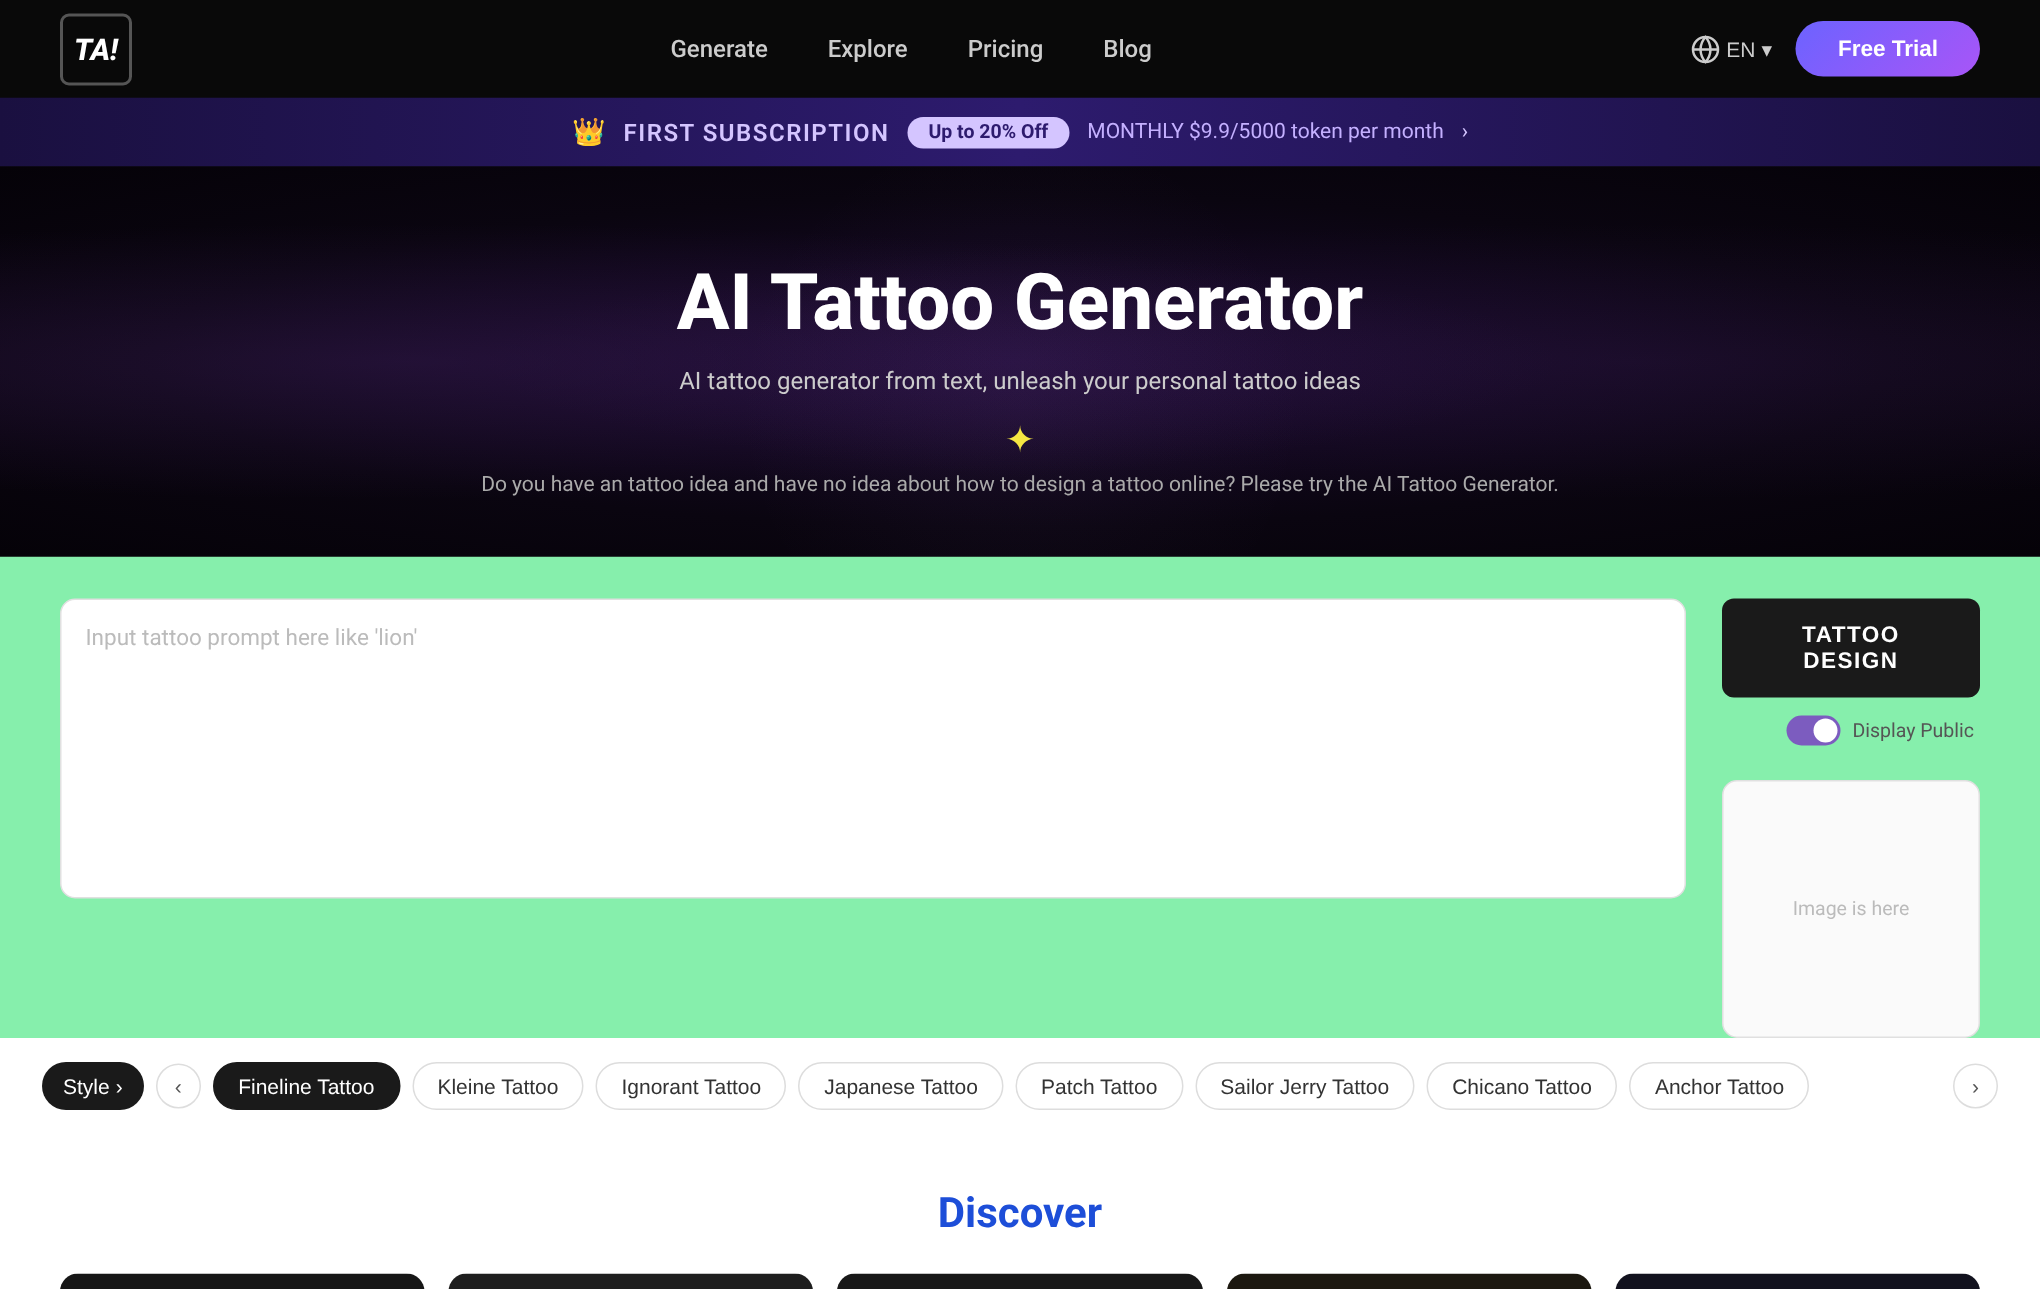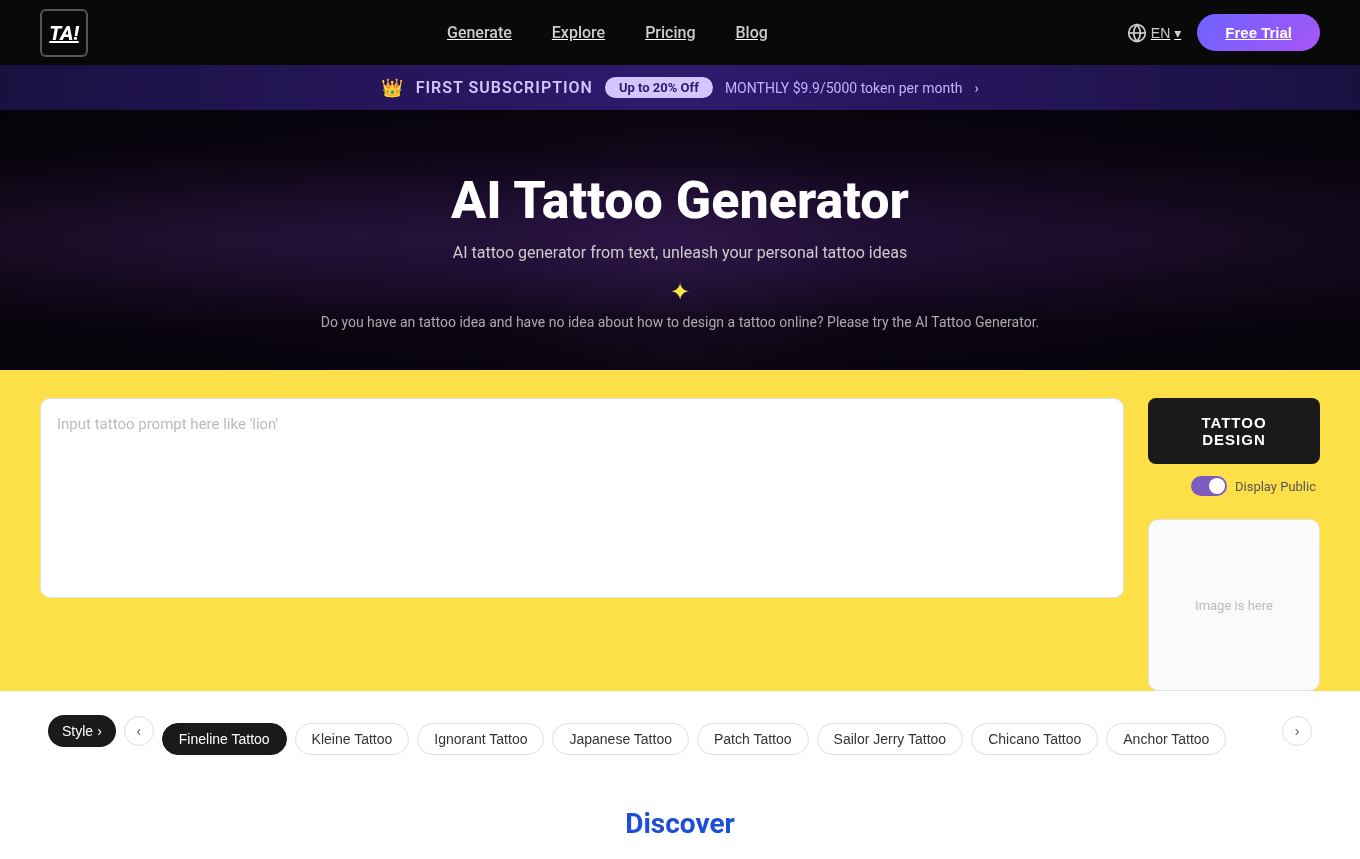--- a/index.html
+++ b/index.html
@@ -15,21 +15,20 @@
     
     .navbar {
       display: flex;
       align-items: center;
       justify-content: space-between;
       padding: 0 40px;
       height: 65px;
       background: rgba(10,10,10,0.95);
       position: relative;
       z-index: 10;
-      text-decoration: underline;
     }
     .nav-logo {
       display: flex;
       align-items: center;
       gap: 8px;
     }
     .logo-mark {
       width: 48px;
       height: 48px;
       border: 2px solid #555;
@@ -181,21 +180,21 @@
     .hero-desc {
       font-size: 14px;
       color: #aaa;
       position: relative;
       z-index: 2;
       max-width: 720px;
     }
 
     
     .generator-section {
-      background: #fde047;
+      background: #86efac;
       margin: 0;
       padding: 28px 40px 0;
       display: flex;
       gap: 24px;
       align-items: flex-start;
     }
     .prompt-area {
       flex: 1;
       min-height: 200px;
       border: 1.5px solid #e0e0e0;
@@ -269,21 +268,21 @@
       justify-content: center;
       color: #bbb;
       font-size: 13px;
       background: #fafafa;
       margin-top: 11px;
     }
 
     
     .styles-row {
       background: #fff;
-      padding: 16px 48px 20px;
+      padding: 16px 28px 20px;
       display: flex;
       align-items: center;
       gap: 8px;
       overflow: hidden;
     }
     .style-dropdown {
       background: #1a1a1a;
       color: #fff;
       border: none;
       border-radius: 20px;
@@ -430,21 +429,21 @@
     </div>
   </div>
 </div>
 
 <div class="styles-row">
   <button class="style-dropdown">
     <span>Style</span>
     <span>›</span>
   </button>
   <button class="nav-arrow-btn">‹</button>
-  <div id="pills-container" style="display:flex;gap:8px;overflow:hidden;flex:1;margin-top:16px;">
+  <div id="pills-container" style="display:flex;gap:8px;overflow:hidden;flex:1;">
       <button class="style-pill active">Fineline Tattoo</button>
       <button class="style-pill">Kleine Tattoo</button>
       <button class="style-pill">Ignorant Tattoo</button>
       <button class="style-pill">Japanese Tattoo</button>
       <button class="style-pill">Patch Tattoo</button>
       <button class="style-pill">Sailor Jerry Tattoo</button>
       <button class="style-pill">Chicano Tattoo</button>
       <button class="style-pill">Anchor Tattoo</button>
     </div>
   <button class="nav-arrow-btn">›</button>

